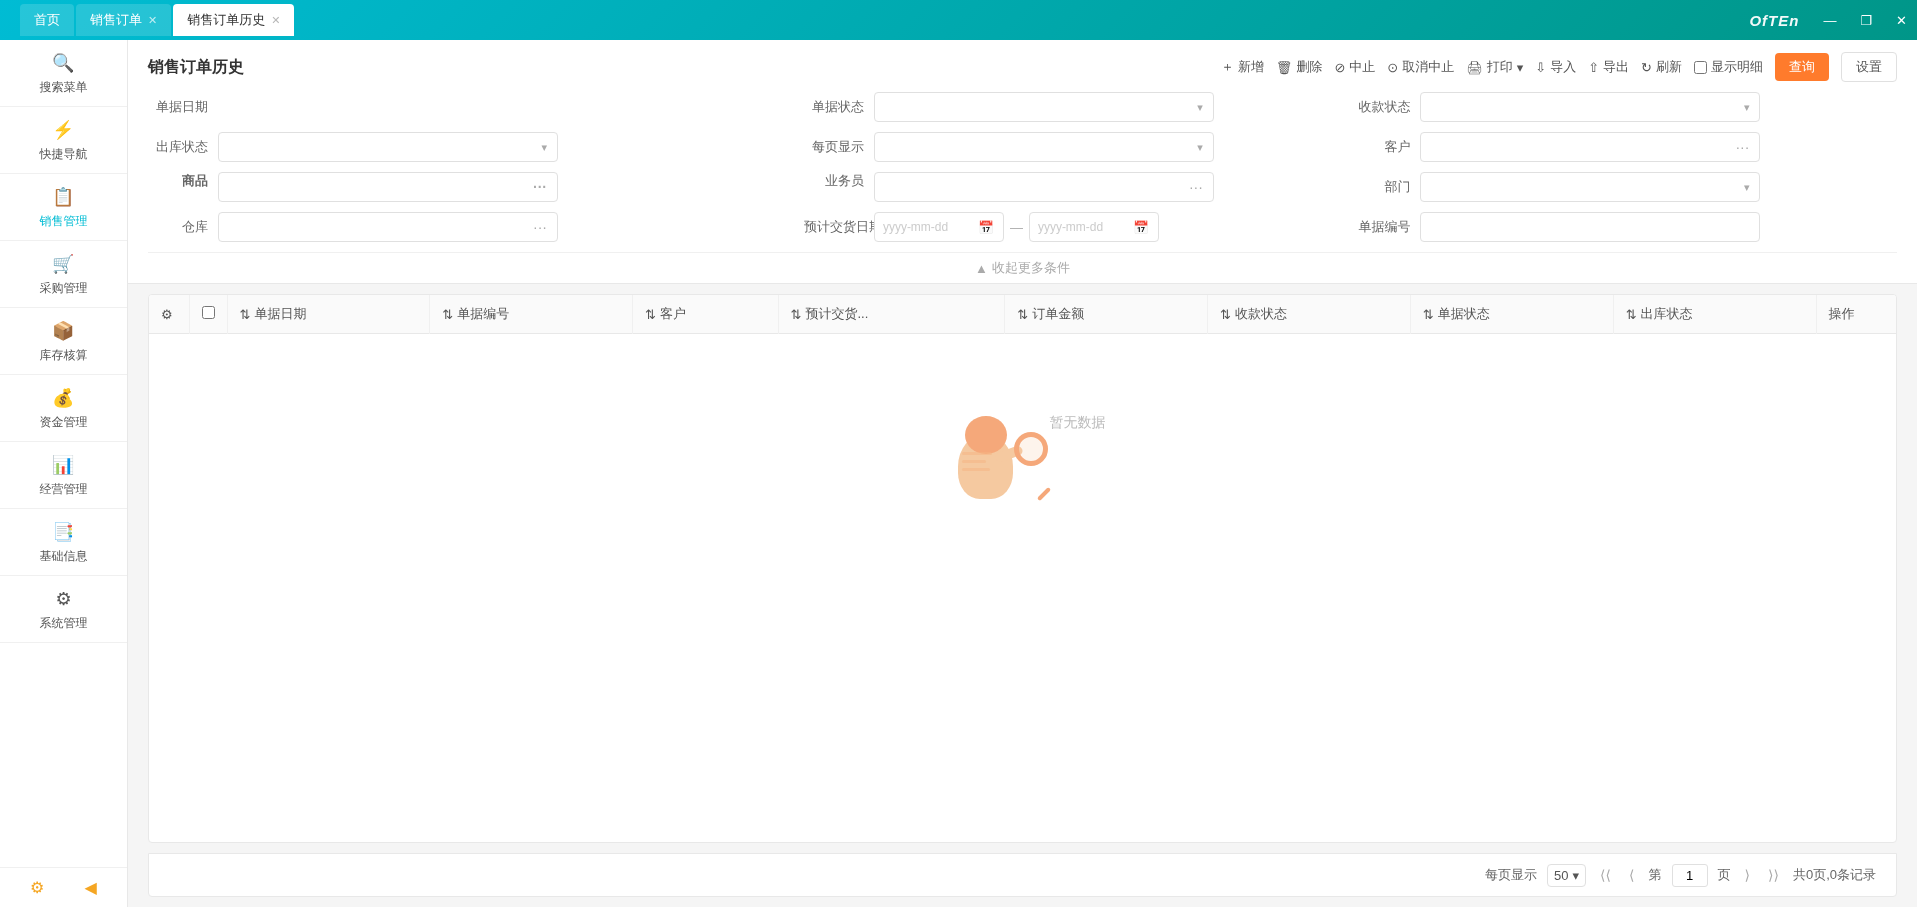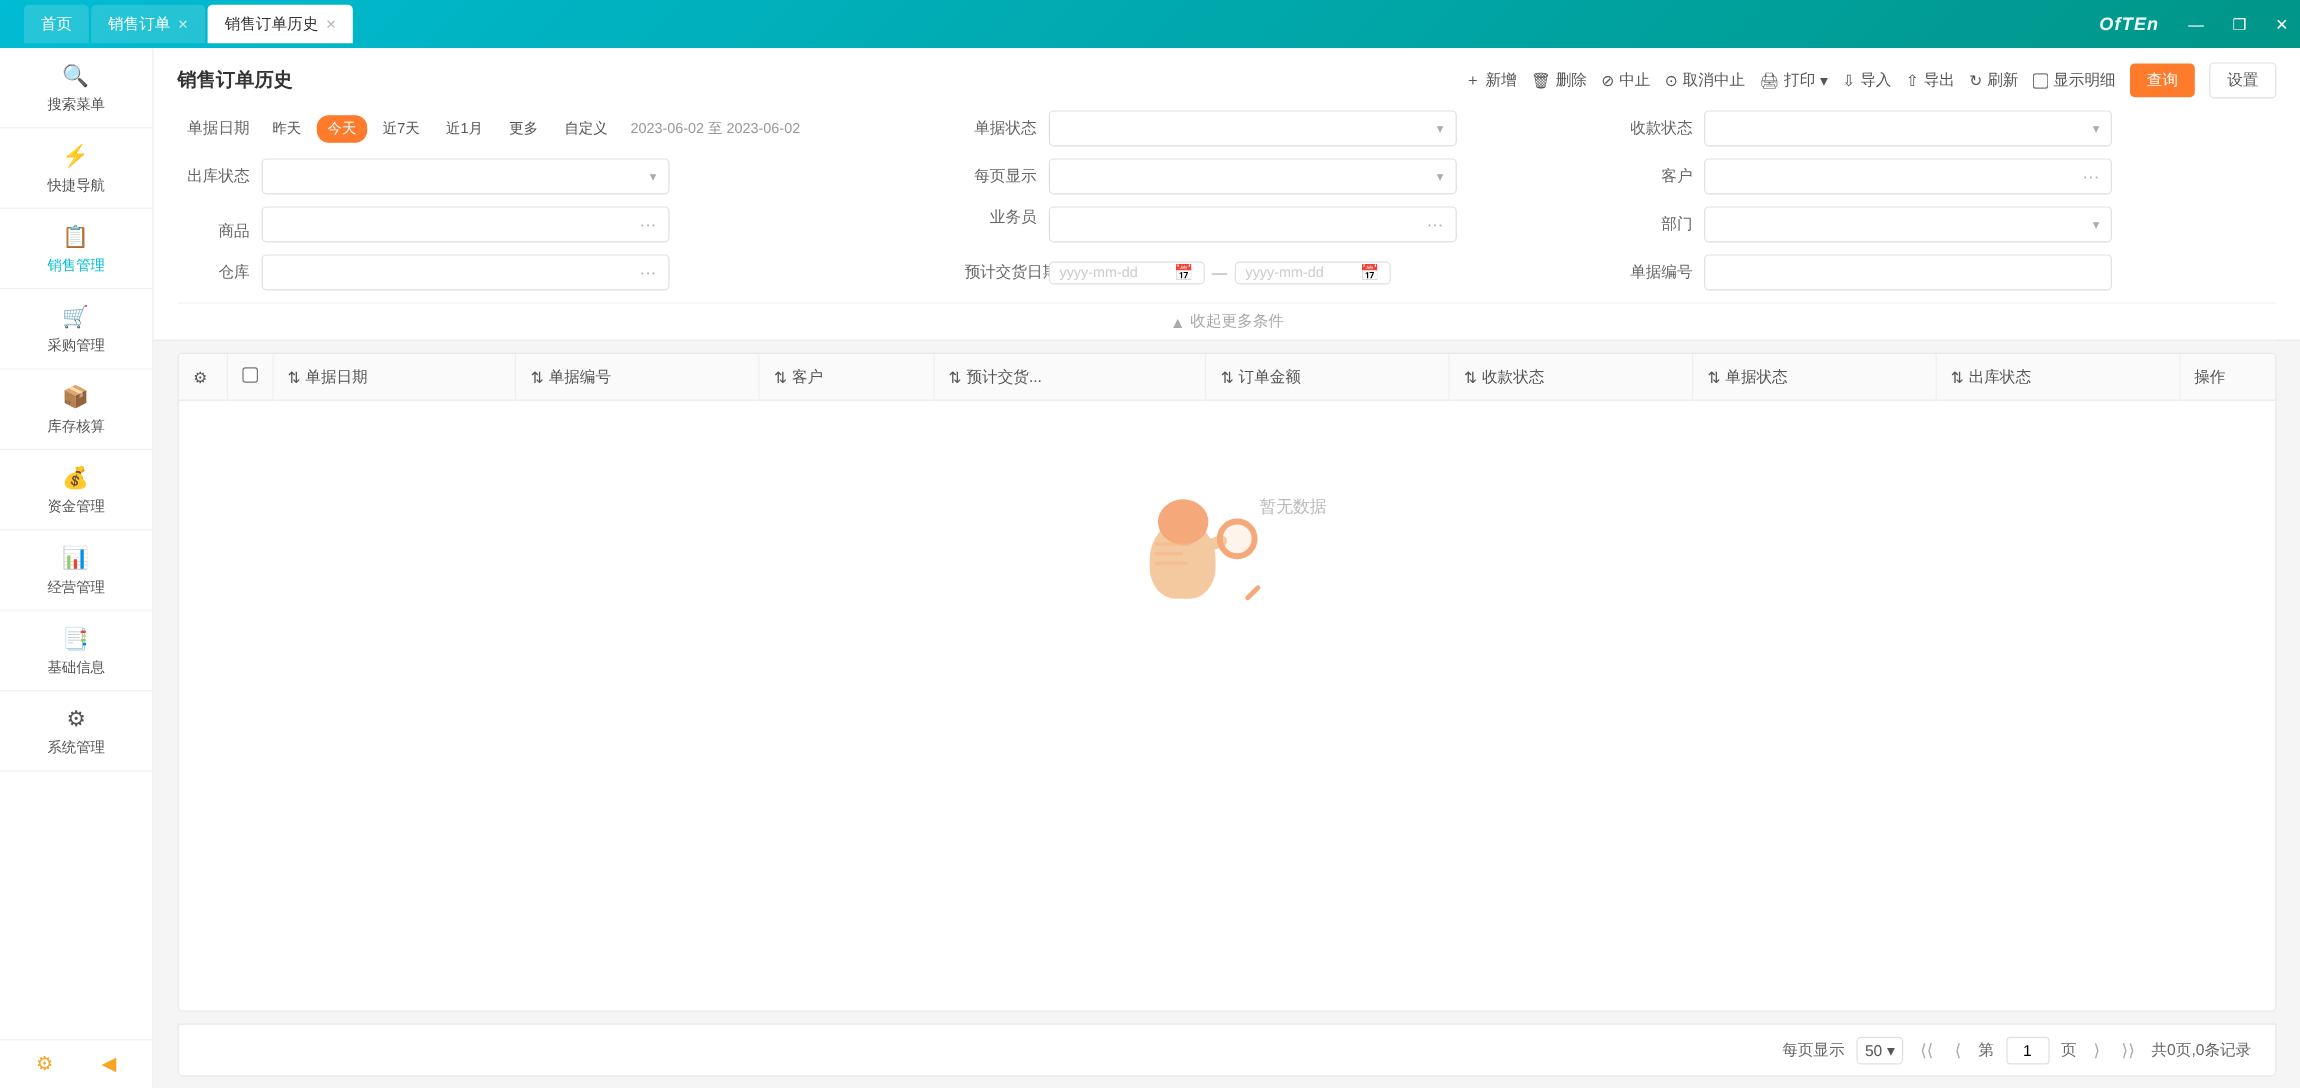--- a/index.html
+++ b/index.html
@@ -228,21 +228,21 @@
     }
     .date-input-group {
       display: flex;
       align-items: center;
       gap: 6px;
     }
     .date-input {
       border: 1px solid #e0e0e0;
       border-radius: 4px;
       padding: 5px 8px;
-      height: 19px;
+      height: 30px;
       color: #ccc;
       background: white;
       width: 130px;
       display: flex;
       align-items: center;
       justify-content: space-between;
     }
     .date-input-placeholder { color: #ccc; font-size: 12px; }
     .cal-icon { color: #aaa; font-size: 13px; }
     .dash { color: #aaa; }
@@ -481,31 +481,20 @@
             <span>设置</span>
           </button>
         </div>
       </div>
 
       <div class="filter-area" style="padding:0 0 0 0;">
 
         <div class="filter-row">
           <div style="display:flex;align-items:center;flex:1.2;">
             <span class="filter-label">单据日期</span>
-            <div class="filter-control">
-              <div class="date-pills">
-                <span class="date-pill">昨天</span>
-                <span class="date-pill active">今天</span>
-                <span class="date-pill">近7天</span>
-                <span class="date-pill">近1月</span>
-                <span class="date-pill">更多</span>
-                <span class="date-pill">自定义</span>
-              </div>
-              <span class="date-range-text">2023-06-02 至 2023-06-02</span>
-            </div>
           </div>
           <div style="display:flex;align-items:center;flex:1;">
             <span class="filter-label">单据状态</span>
             <div class="select-control">
               <span style="color:#ccc;"></span>
               <span class="select-arrow">▾</span>
             </div>
           </div>
           <div style="display:flex;align-items:center;flex:1;">
             <span class="filter-label">收款状态</span>
@@ -534,21 +523,21 @@
           <div style="display:flex;align-items:center;flex:1;">
             <span class="filter-label">客户</span>
             <div style="flex:1;display:flex;align-items:center;gap:4px;border:1px solid #e0e0e0;border-radius:4px;padding:5px 10px;height:30px;max-width:340px;">
               <span style="flex:1;color:#ccc;font-size:12px;"></span>
               <span class="ellipsis-btn">···</span>
             </div>
           </div>
         </div>
 
         <div class="filter-row">
-          <div style="display:flex;align-items:flex-end;flex:1.2;">
+          <div style="display:flex;align-items:flex-start;flex:1.2;font-weight:bold;">
             <span class="filter-label">商品</span>
             <div style="flex:1;display:flex;align-items:center;gap:4px;border:1px solid #e0e0e0;border-radius:4px;padding:5px 10px;height:30px;max-width:340px;">
               <span style="flex:1;color:#ccc;font-size:12px;"></span>
               <span class="ellipsis-btn">···</span>
             </div>
           </div>
           <div style="display:flex;flex:1;">
             <span class="filter-label">业务员</span>
             <div style="flex:1;display:flex;align-items:center;gap:4px;border:1px solid #e0e0e0;border-radius:4px;padding:5px 10px;height:30px;max-width:340px;">
               <span style="flex:1;color:#ccc;font-size:12px;"></span>

